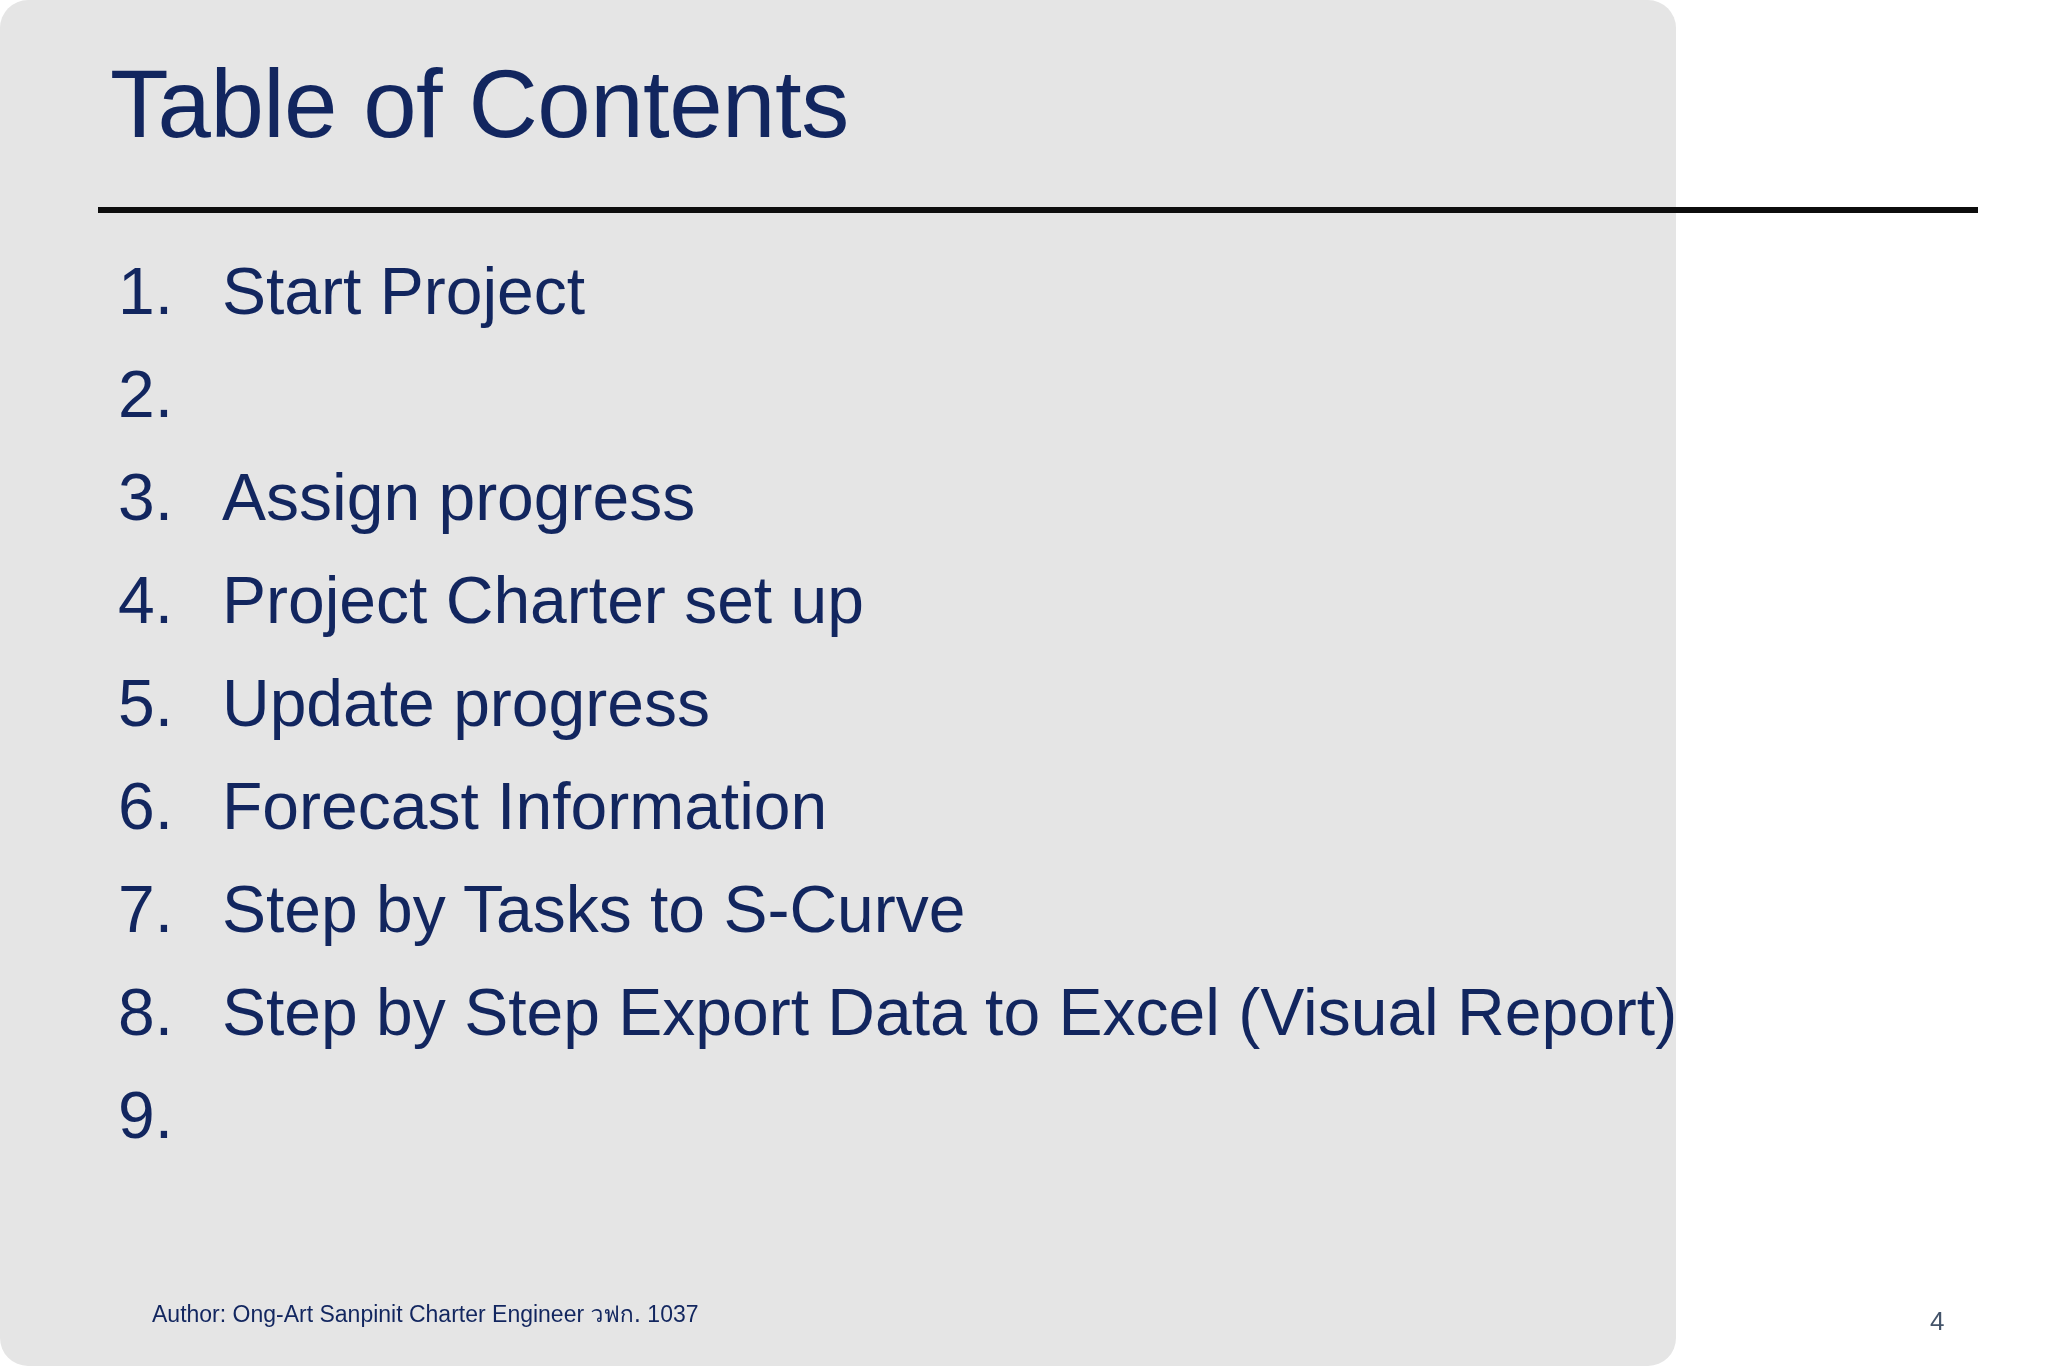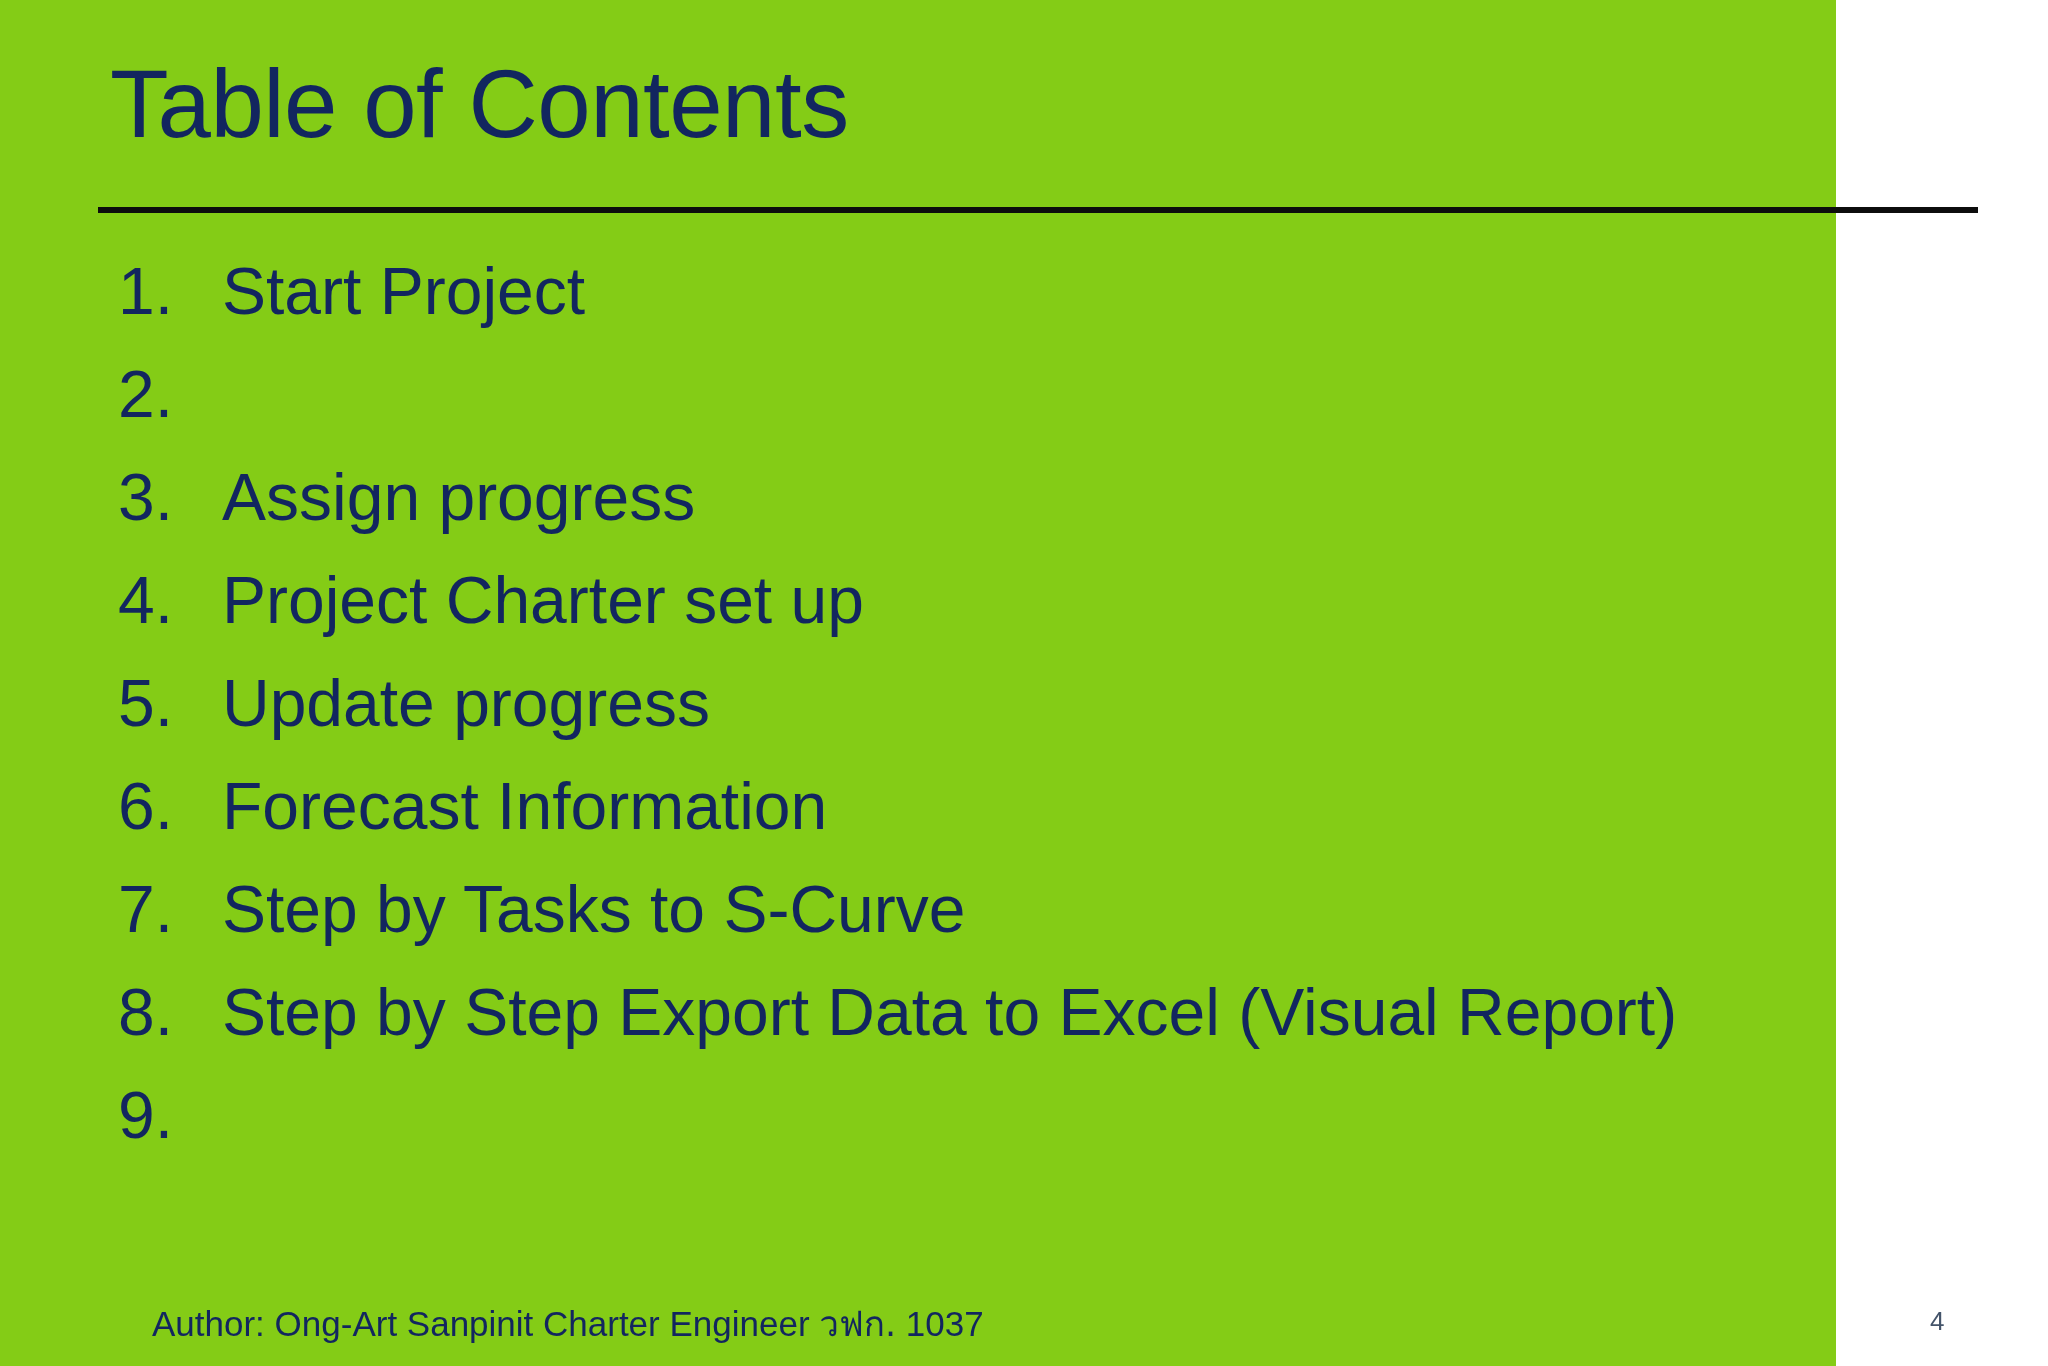--- a/index.html
+++ b/index.html
@@ -9,24 +9,25 @@
   }
   body {
     width: 2048px;
     height: 1366px;
     overflow: hidden;
     font-family: "Liberation Sans", "DejaVu Sans", sans-serif;
   }
 
   .slide {
     position: relative;
-    width: 1836px;
+    width: 1676px;
     height: 1366px;
-    background: #84cc16;
+    background: #e5e5e5;
     box-sizing: border-box;
+    border-radius: 28px;
   }
 
   
   .slide-title {
     position: absolute;
     left: 110px;
     top: 54px;
     width: 1800px;
     font-family: "Liberation Sans", "DejaVu Sans", sans-serif;
     font-size: 96px;
@@ -82,21 +83,21 @@
     display: inline-block;
     color: #12265F;
   }
 
   
   .footer-author {
     position: absolute;
     left: 152px;
     top: 1296px;
     font-family: "Liberation Sans", "DejaVu Sans", sans-serif;
-    font-size: 35px;
+    font-size: 23px;
     font-weight: 400;
     color: #12265F;
     white-space: nowrap;
   }
 
   .footer-author .thai {
     font-family: "DejaVu Sans", sans-serif;
   }
 
   .page-number {

